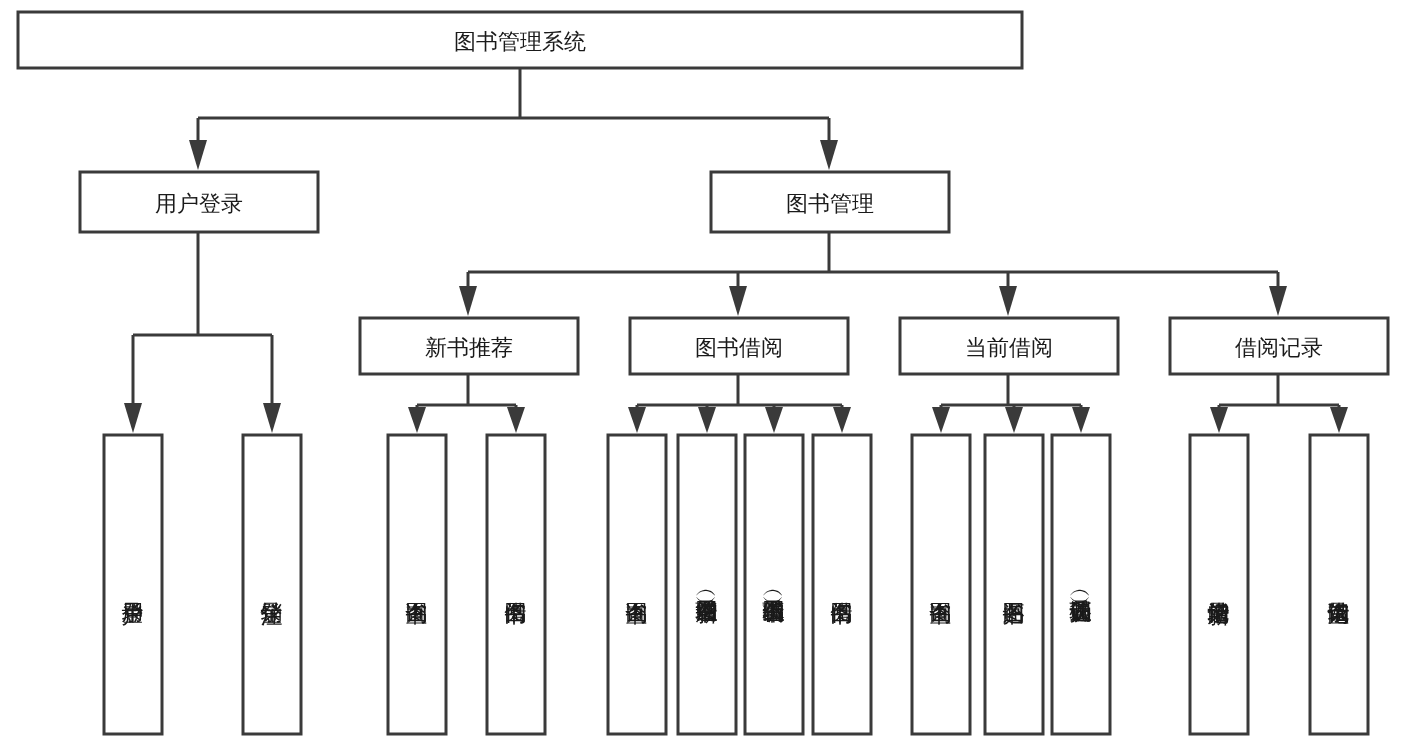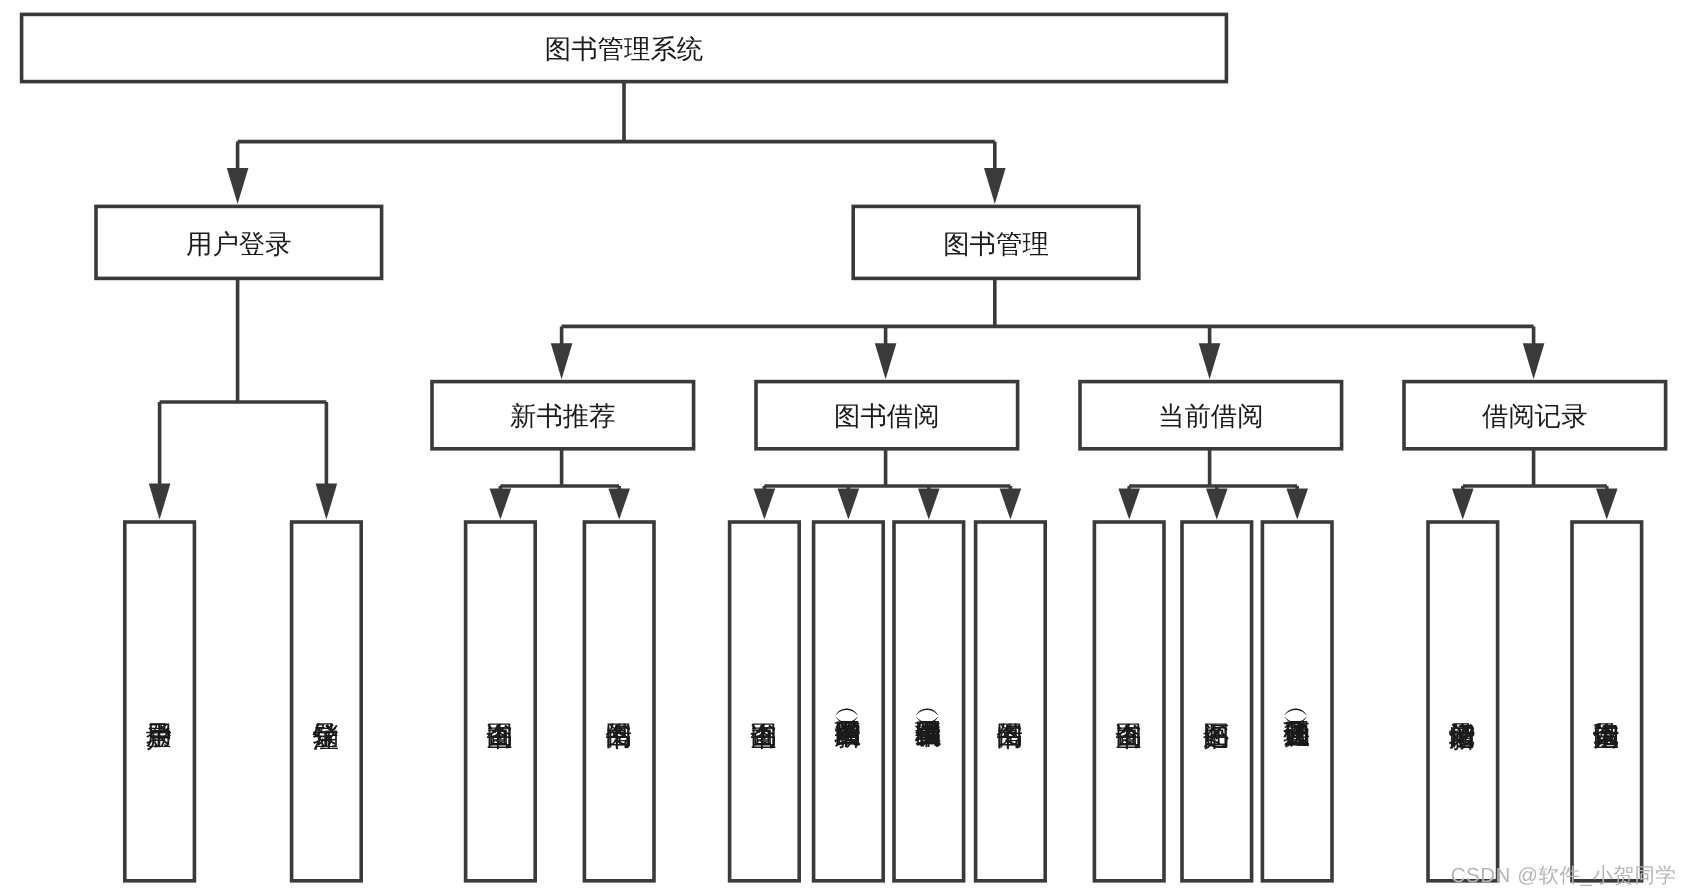--- a/index.html
+++ b/index.html
@@ -232,15 +232,14 @@
       <rect class="node-box" x="1190" y="435" width="58" height="299"></rect>
       <text class="node-label-v" x="1219" y="585">新增借阅记录</text>
     </g>
     <g>
       <rect class="node-box" x="1310" y="435" width="58" height="299"></rect>
       <text class="node-label-v" x="1339" y="585">查询借阅记录</text>
     </g>
 
   </svg>
 
-  <div class="watermark-text">CSDN @软件_小贺同学</div>
 
 </div>
 
 </body></html>

